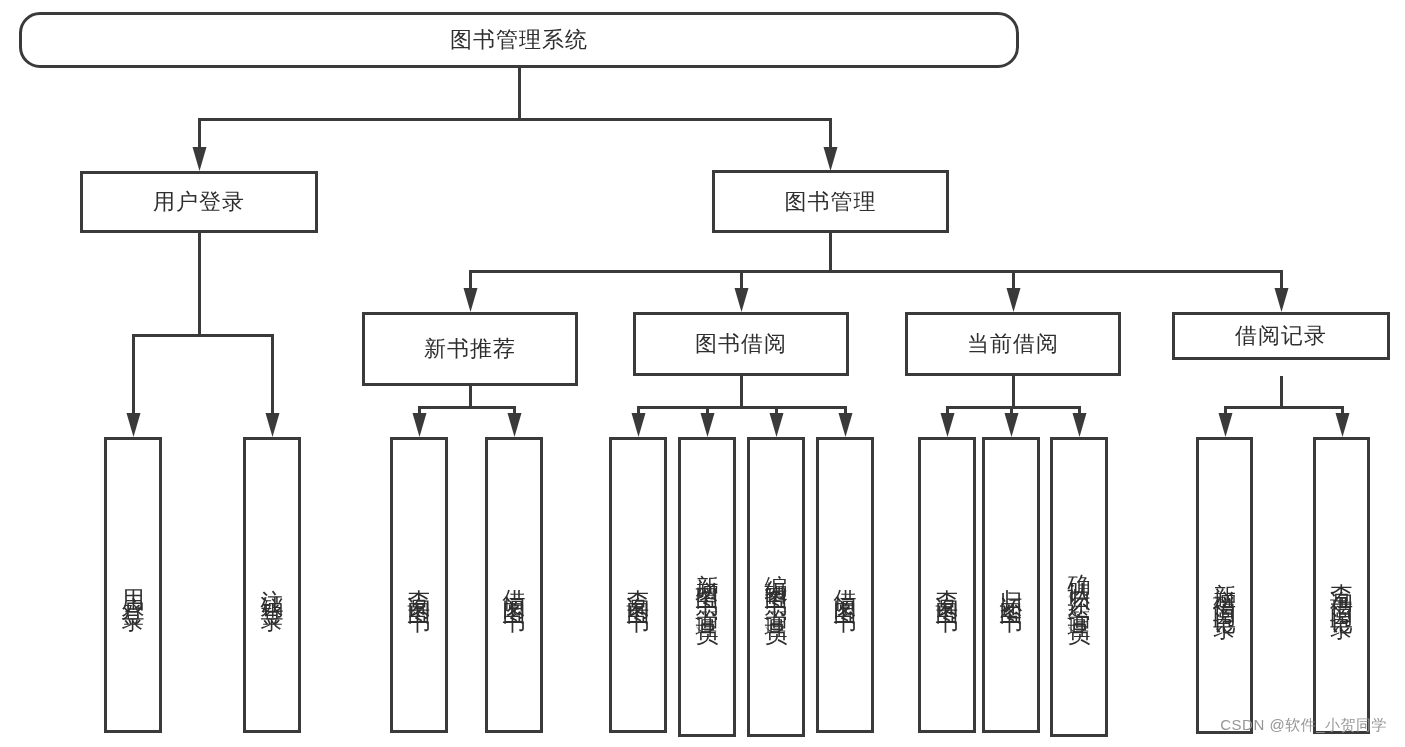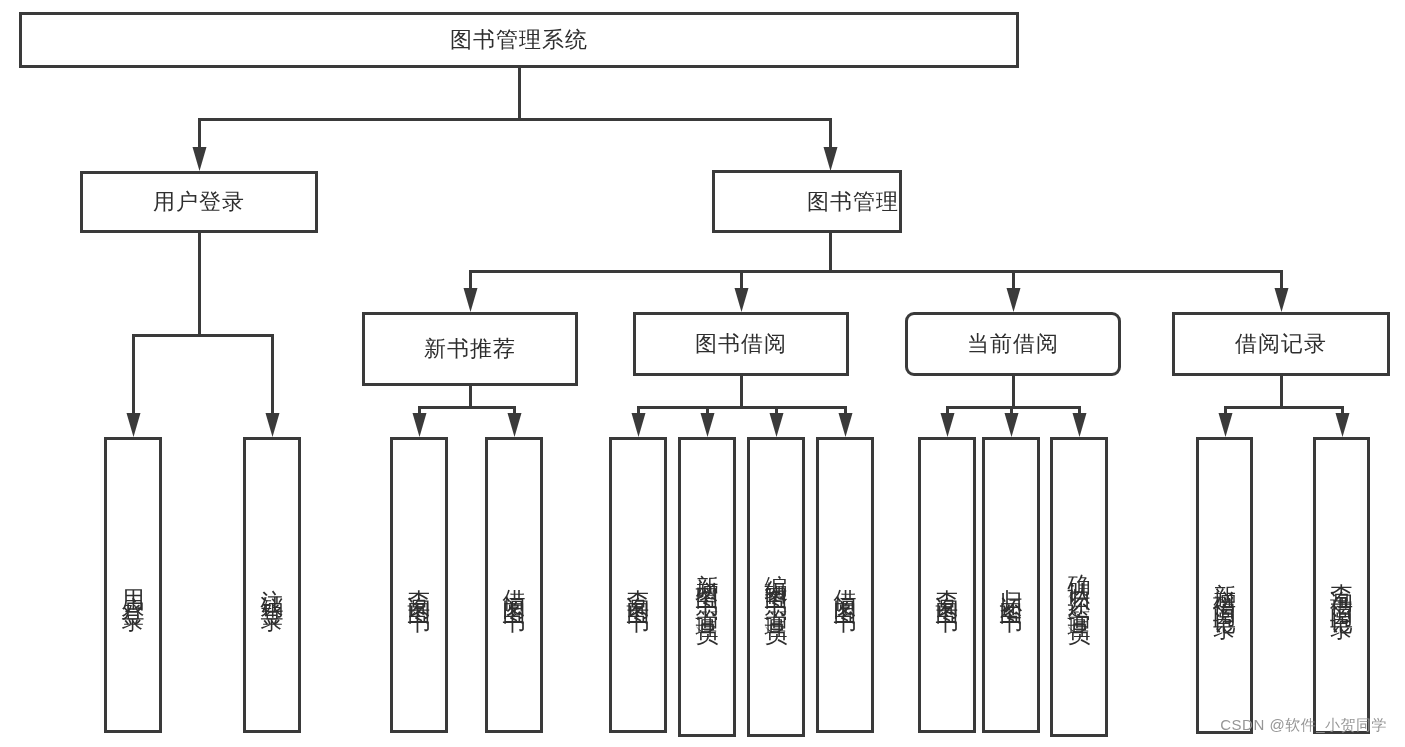--- a/index.html
+++ b/index.html
@@ -114,41 +114,41 @@
       <polygon points="1072.5,413 1086.5,413 1079.5,437"></polygon>
     </g>
 
     <g>
       <path d="M1281.5,376 V407.5 M1225.5,407.5 H1342.5 M1225.5,406 V414 M1342.5,406 V414"></path>
       <polygon points="1218.5,413 1232.5,413 1225.5,437"></polygon>
       <polygon points="1335.5,413 1349.5,413 1342.5,437"></polygon>
     </g>
   </svg>
 
-  <div class="node hbox root-box" style="left:19px; top:12px; width:1000px; height:56px;">
+  <div class="node hbox root-box" style="left:19px; top:12px; width:1000px; height:56px;border-radius:21px;">
     <span>图书管理系统</span>
   </div>
 
   <div class="node hbox" style="left:80px; top:171px; width:238px; height:62px;">
     <span>用户登录</span>
   </div>
-  <div class="node hbox" style="left:712px; top:170px; width:190px; height:63px;justify-content:flex-end;">
+  <div class="node hbox" style="left:712px; top:170px; width:237px; height:63px;">
     <span>图书管理</span>
   </div>
 
   <div class="node hbox" style="left:362px; top:312px; width:216px; height:74px;">
     <span>新书推荐</span>
   </div>
   <div class="node hbox" style="left:633px; top:312px; width:216px; height:64px;justify-content:center;">
     <span>图书借阅</span>
   </div>
-  <div class="node hbox" style="left:905px; top:312px; width:216px; height:64px;border-radius:9px;">
+  <div class="node hbox" style="left:905px; top:312px; width:216px; height:64px;">
     <span>当前借阅</span>
   </div>
-  <div class="node hbox" style="left:1172px; top:312px; width:218px; height:64px;">
+  <div class="node hbox" style="left:1172px; top:312px; width:218px; height:48px;">
     <span>借阅记录</span>
   </div>
 
   <div class="node vbox" style="left:104px; top:437px; width:58px; height:296px;">
     <span>用户登录</span>
   </div>
   <div class="node vbox" style="left:243px; top:437px; width:58px; height:296px;">
     <span>注销登录</span>
   </div>
 

